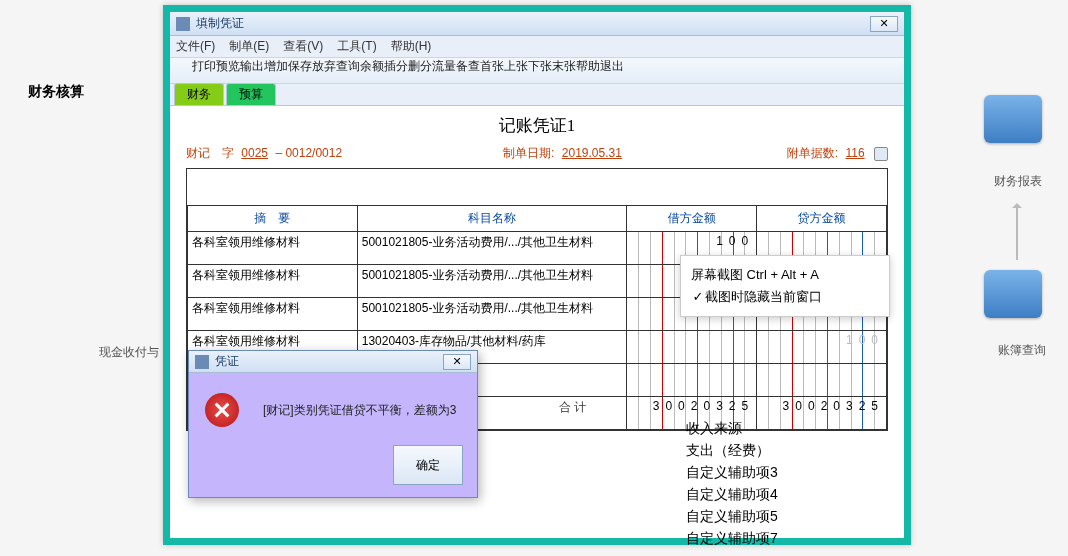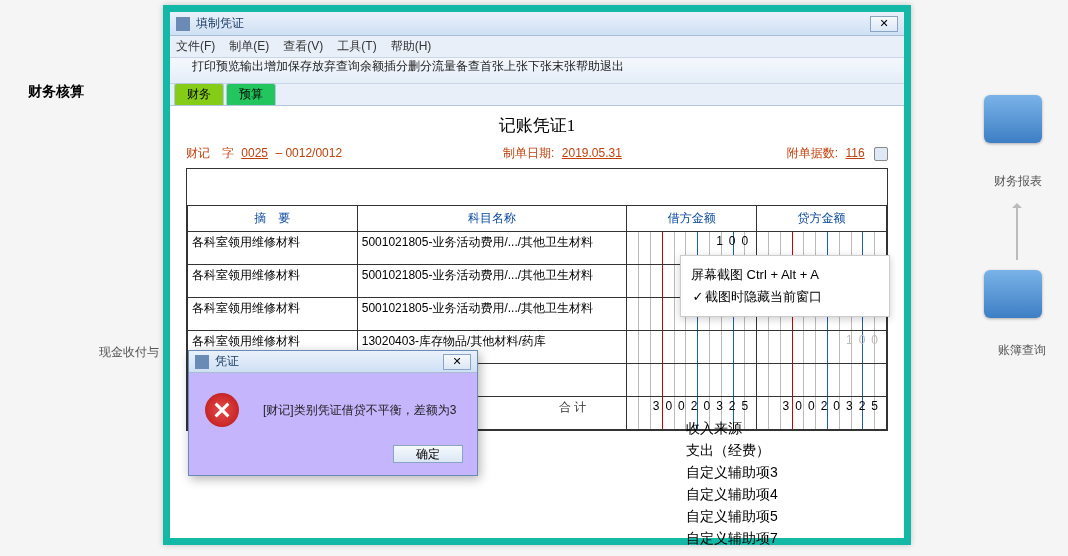--- a/index.html
+++ b/index.html
@@ -69,21 +69,21 @@
   
   .msgbox { position: absolute; left: 188px; top: 350px; width: 290px; background: #c4b5fd; border: 1px solid #6a8bb5; box-shadow: 2px 3px 10px rgba(0,0,0,.3); }
   .msgbox .titlebar { height: 22px; }
   .msgbox-body { display:flex; align-items:center; padding: 20px 16px 12px; gap: 24px; }
   .msgbox-icon { width: 34px; height: 34px; border-radius: 50%; background: radial-gradient(#e84d4d,#b81414); position:relative; flex-shrink:0; }
   .msgbox-icon::before, .msgbox-icon::after { content:""; position:absolute; left:50%; top:50%; width:18px; height:3px; background:#fff; transform-origin:center; }
   .msgbox-icon::before { transform: translate(-50%,-50%) rotate(45deg); }
   .msgbox-icon::after { transform: translate(-50%,-50%) rotate(-45deg); }
   .msgbox-text { font-size: 12px; color: #222; }
   .msgbox-buttons { text-align: right; padding: 6px 14px 12px; }
-  .msgbox-buttons button { width: 70px; height: 18px; background: linear-gradient(#f6f9fd,#dbe7f5); border: 1px solid #8aa4c4; cursor:pointer; font-size:12px; }
+  .msgbox-buttons button { width: 70px; height: 40px; background: linear-gradient(#f6f9fd,#dbe7f5); border: 1px solid #8aa4c4; cursor:pointer; font-size:12px; }
   
   .tooltip { position:absolute; left: 680px; top: 255px; width: 210px; background: #fff; border: 1px solid #ccc; box-shadow: 0 2px 8px rgba(0,0,0,.2); padding: 8px 10px; font-size: 13px; line-height: 22px; }
   .tooltip .check { display:inline-block; width:14px; text-align:center; }
 </style>
 </head>
 <body>
 
 <div class="page-title">财务核算</div>
 
 <div class="side-label">现金收付与</div>

